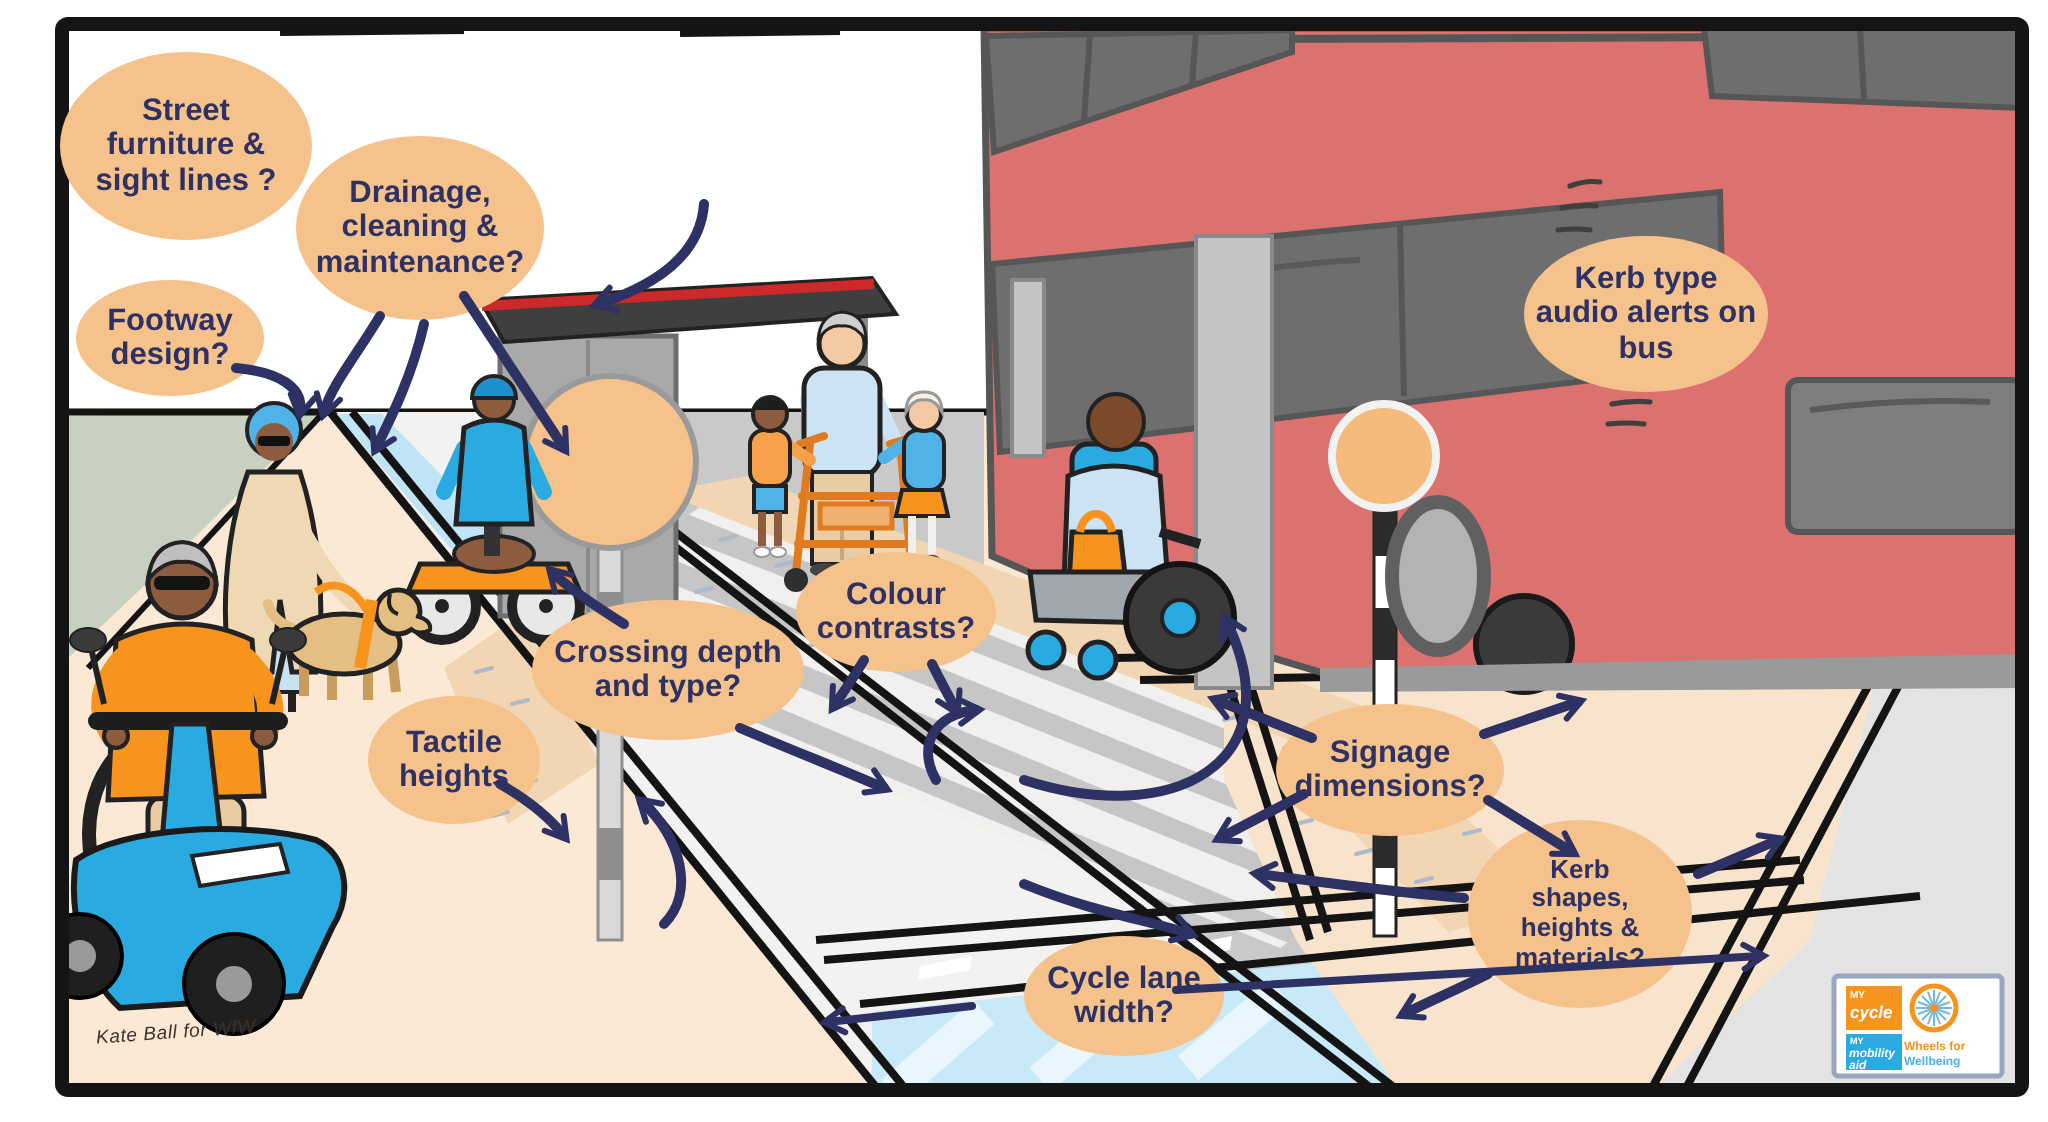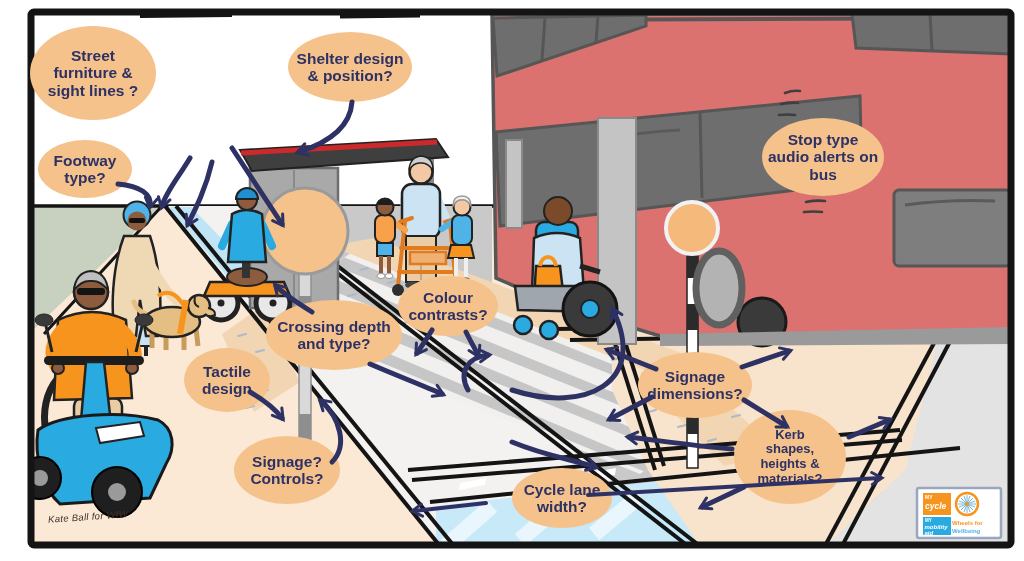--- a/index.html
+++ b/index.html
@@ -336,34 +336,33 @@
 
   <rect x="31" y="12" width="980" height="533" rx="3" fill="none" stroke="#141414" stroke-width="7"></rect>
   <line x1="140" y1="15" x2="232" y2="14" stroke="#141414" stroke-width="6"></line>
   <line x1="340" y1="16" x2="420" y2="15" stroke="#141414" stroke-width="5"></line>
 </svg>
 
 <div class="bubble" style="left:30px;top:26px;width:126px;height:94px">Street
 furniture &amp;
 sight lines ?</div>
 <div class="bubble" style="left:38px;top:140px;width:94px;height:58px">Footway
-type?</div>
-<div class="bubble" style="left:288px;top:32px;width:124px;height:70px">Shelter design
-&amp; position?</div>
-<div class="bubble" style="left:762px;top:118px;width:122px;height:78px">Stop type
+design?</div>
+<div class="bubble" style="left:148px;top:68px;width:124px;height:92px">Drainage,
+cleaning &amp;
+maintenance?</div>
+<div class="bubble" style="left:762px;top:118px;width:122px;height:78px">Kerb type
 audio alerts on
 bus</div>
 <div class="bubble" style="left:398px;top:276px;width:100px;height:60px">Colour
 contrasts?</div>
 <div class="bubble" style="left:266px;top:300px;width:136px;height:70px">Crossing depth
 and type?</div>
 <div class="bubble" style="left:184px;top:348px;width:86px;height:64px">Tactile
-design</div>
-<div class="bubble" style="left:234px;top:436px;width:106px;height:68px">Signage?
-Controls?</div>
+heights</div>
 <div class="bubble" style="left:638px;top:352px;width:114px;height:66px">Signage
 dimensions?</div>
 <div class="bubble sm" style="left:734px;top:410px;width:112px;height:94px">Kerb
 shapes,
 heights &amp;
 materials?</div>
 <div class="bubble" style="left:512px;top:468px;width:100px;height:60px">Cycle lane
 width?</div>
 
 <div class="sig">Kate Ball for WfW</div>

